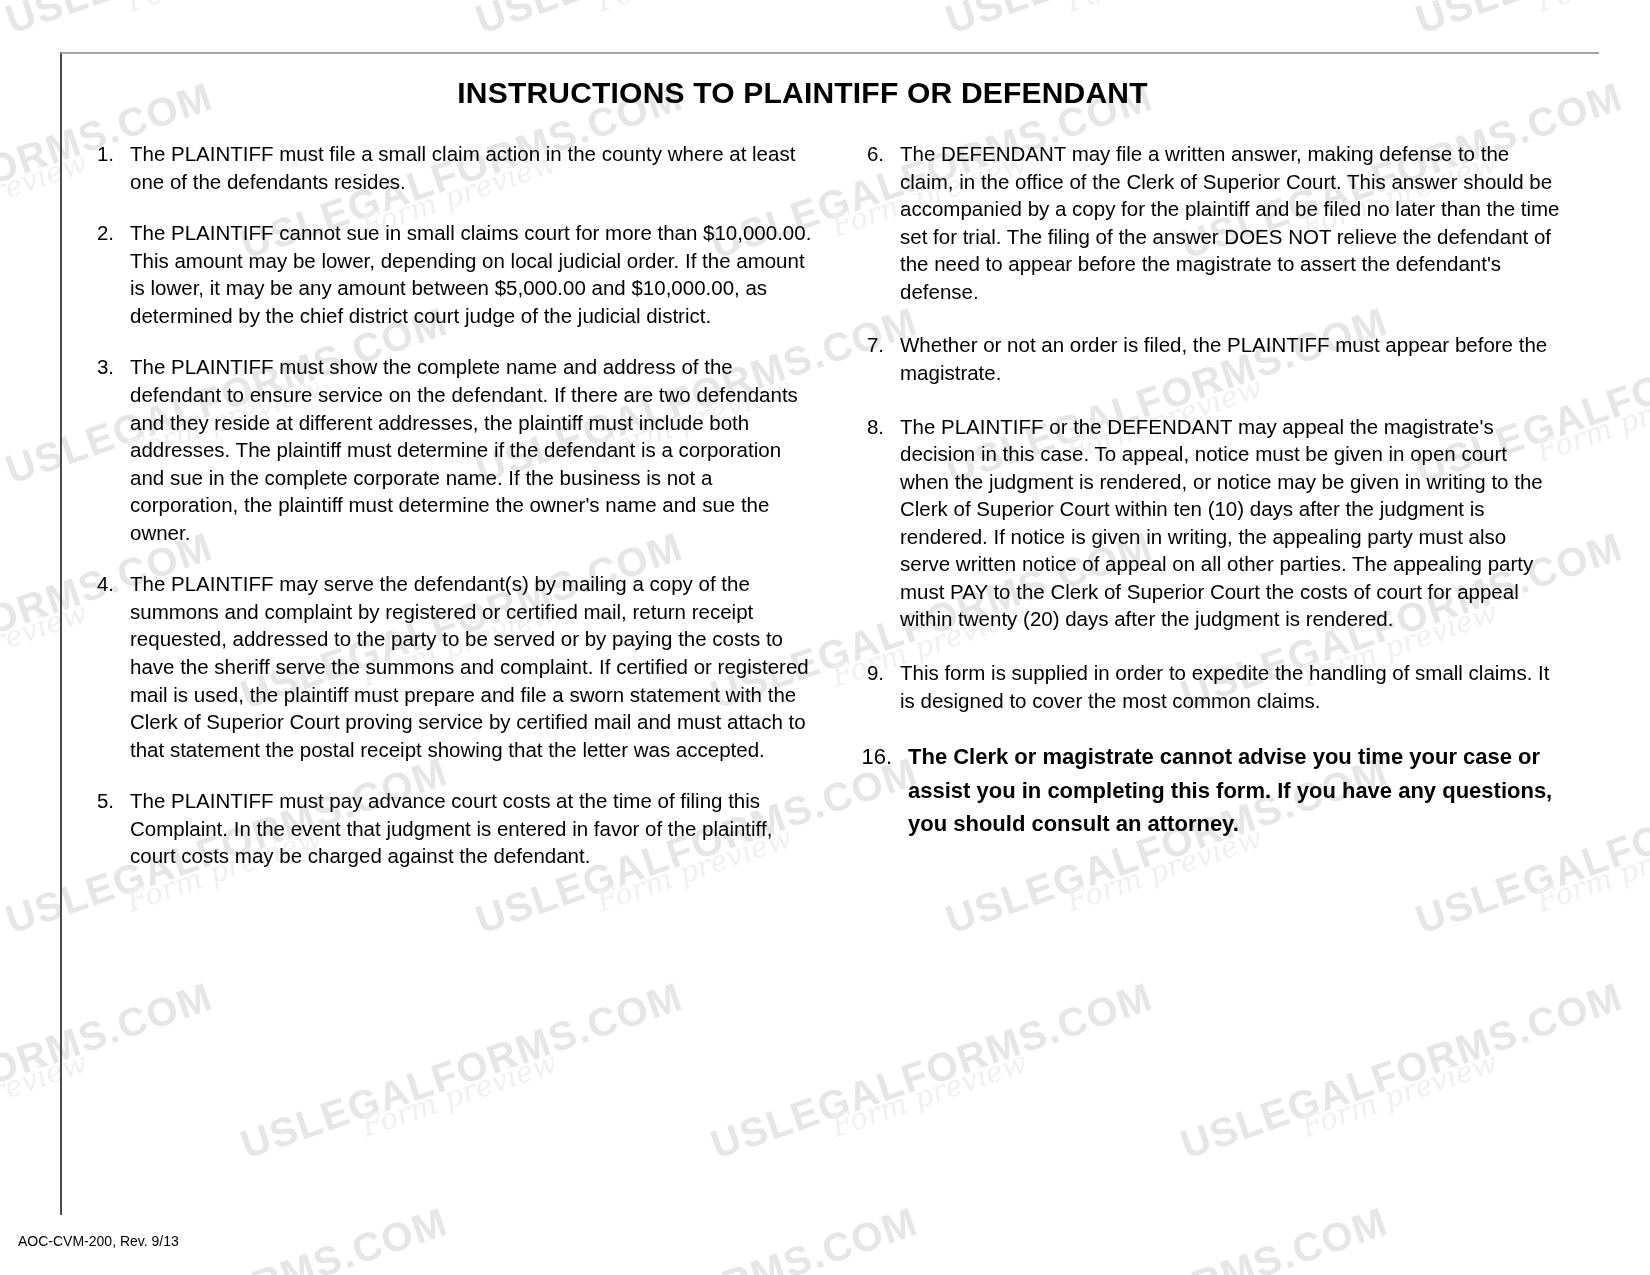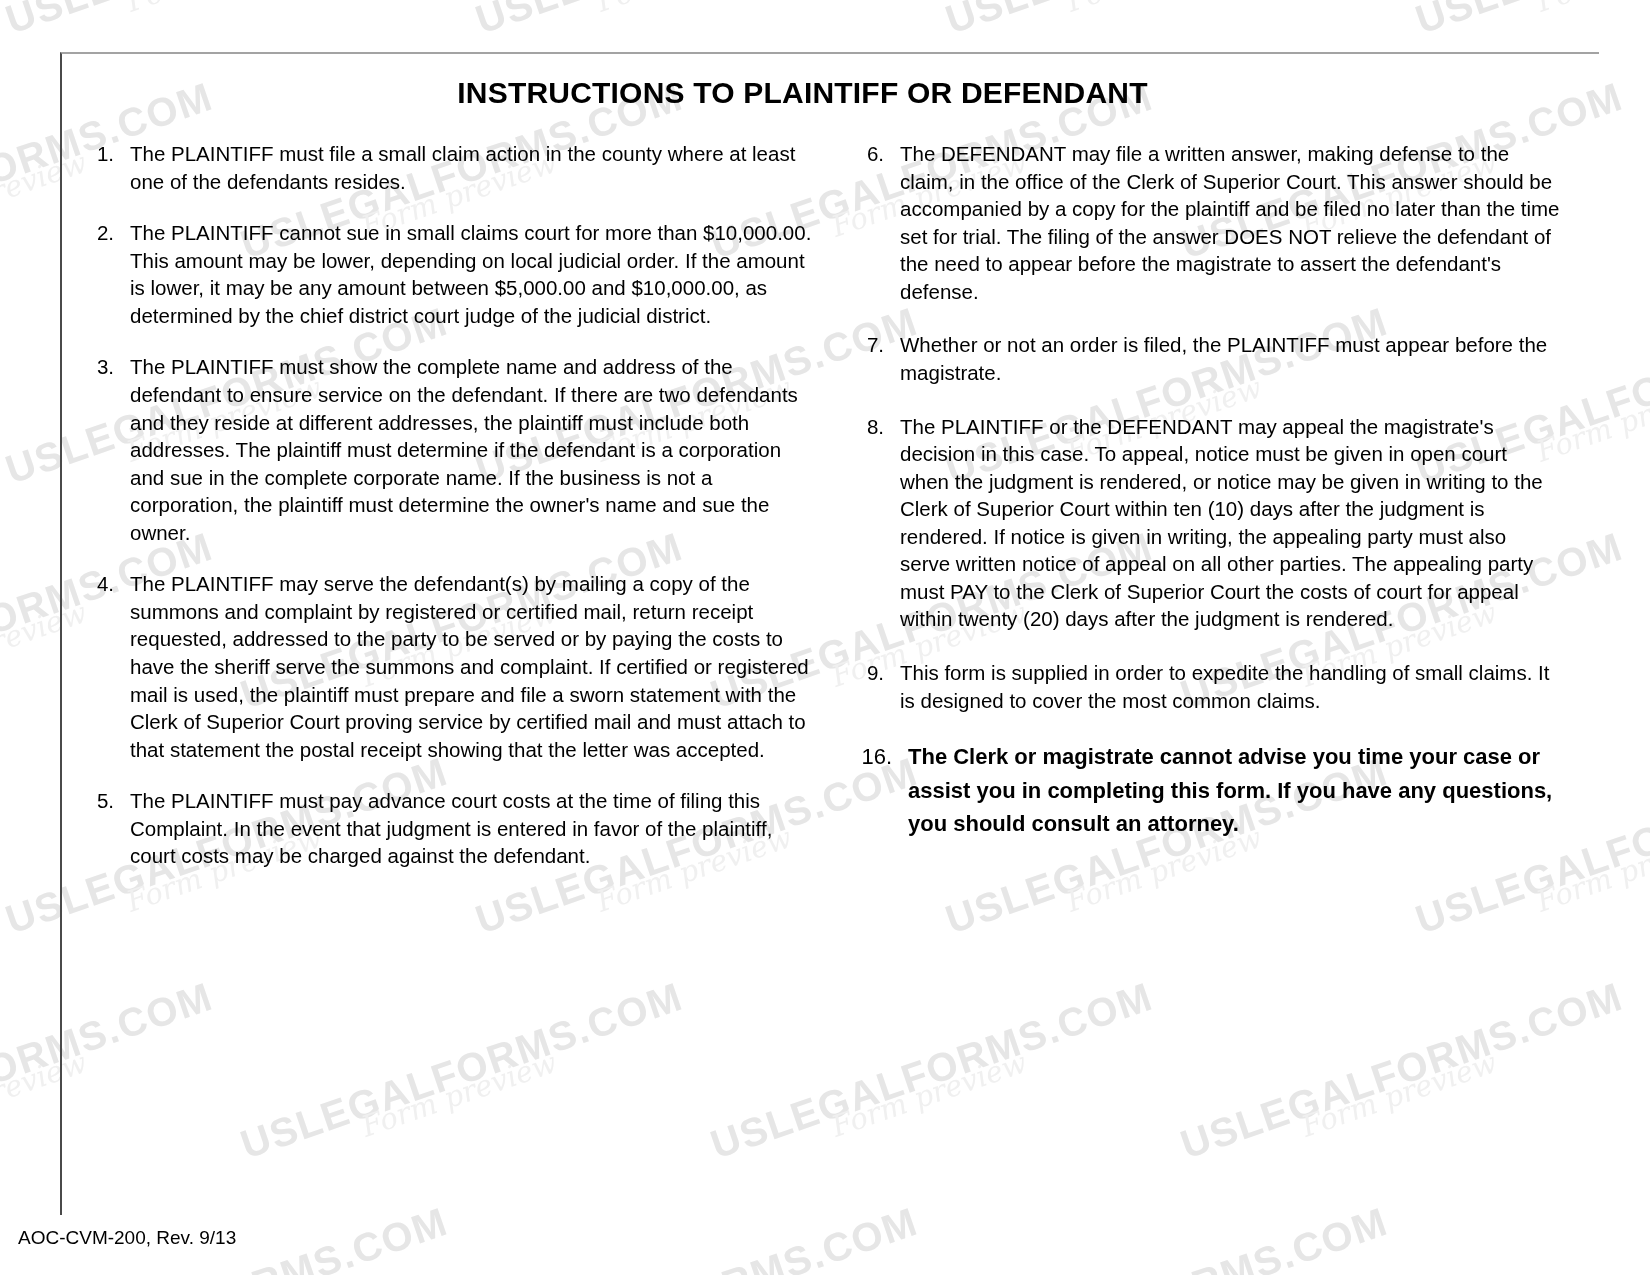--- a/index.html
+++ b/index.html
@@ -121,21 +121,21 @@
   }
 
   .column.left .item { margin-bottom: 24px; }
   .column.right .item { margin-bottom: 26px; }
 
   
   #footer {
     position: absolute;
     left: 18px;
     bottom: 24px;
-    font-size: 19px;
+    font-size: 14px;
     line-height: 1.38;
     z-index: 11;
     text-align: center;
   }
   #footer div { white-space: nowrap; }
 </style>
 </head>
 <body>
 
 <div id="watermark-layer">

